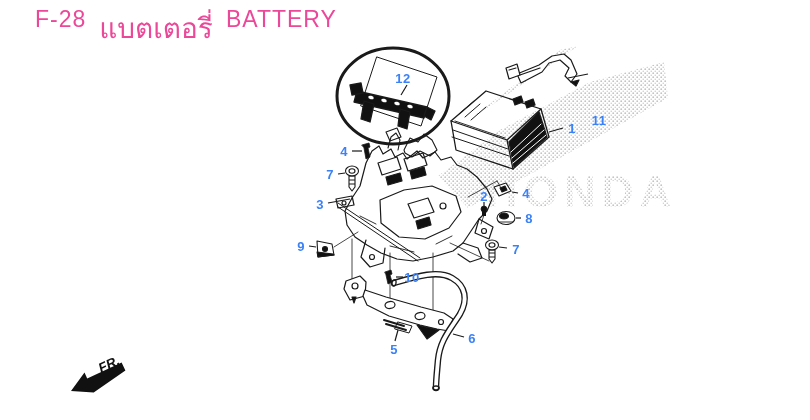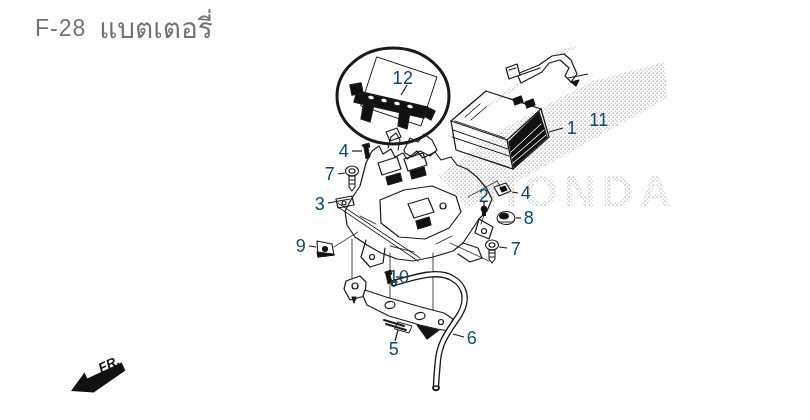--- a/index.html
+++ b/index.html
@@ -1,37 +1,38 @@
 <!DOCTYPE html>
 <html><head>
 <meta charset="utf-8">
 <style>
   html,body{margin:0;padding:0;background:#ffffff}
   .stage{position:relative;width:810px;height:420px;background:#ffffff;overflow:hidden;
          font-family:"Liberation Sans", sans-serif;}
-  .title{position:absolute;left:35px;top:6px;display:flex;align-items:center;gap:13px;
-         color:#737373;font-size:23px;white-space:nowrap}
+  .title{position:absolute;left:35px;top:6px;display:flex;align-items:flex-start;gap:13px;
+         color:#ec4899;font-size:23px;white-space:nowrap}
   .title .code{letter-spacing:1px}
   .title .thai{font-size:28px}
   .title .en{letter-spacing:1px}
   svg.art{position:absolute;left:0;top:0}
   #callout-layer{position:absolute;left:0;top:0;width:810px;height:420px;pointer-events:none}
-  .callout{position:absolute;transform:translate(-50%,-50%);font-weight:normal;font-size:18px;
-           color:#0c4a6e;line-height:1;letter-spacing:.5px}
+  .callout{position:absolute;transform:translate(-50%,-50%);font-weight:bold;font-size:13px;
+           color:#3b82f6;line-height:1;letter-spacing:.5px}
   .wmtext{font-family:"Liberation Sans",sans-serif;font-weight:bold;font-size:44px;letter-spacing:6px}
   .frtext{font-family:"Liberation Sans",sans-serif;font-weight:bold;font-style:italic;font-size:13.5px}
 </style>
 </head>
 <body>
 
 <div class="stage">
 
   <div class="title">
     <span class="code">F-28</span>
     <span class="thai">แบตเตอรี่</span>
+    <span class="en">BATTERY</span>
   </div>
 
   <svg class="art" width="810" height="420" viewBox="0 0 810 420">
     <defs>
       <pattern id="dots" width="4" height="4" patternUnits="userSpaceOnUse">
         <circle cx="1.2" cy="1.2" r="0.9" fill="#b4b4b4"></circle>
         <circle cx="3.2" cy="3.2" r="0.7" fill="#b4b4b4"></circle>
       </pattern>
     </defs>
 
@@ -199,18 +200,18 @@
       <div class="callout" style="left: 484px; top: 196px;">2</div>
       <div class="callout" style="left: 320px; top: 204px;">3</div>
       <div class="callout" style="left: 344px; top: 151px;">4</div>
       <div class="callout" style="left: 526px; top: 193px;">4</div>
       <div class="callout" style="left: 394px; top: 349px;">5</div>
       <div class="callout" style="left: 472px; top: 338px;">6</div>
       <div class="callout" style="left: 330px; top: 174px;">7</div>
       <div class="callout" style="left: 516px; top: 249px;">7</div>
       <div class="callout" style="left: 529px; top: 218px;">8</div>
       <div class="callout" style="left: 301px; top: 246px;">9</div>
-      <div class="callout" style="left: 399px; top: 277px;">10</div>
+      <div class="callout" style="left: 412px; top: 277px;">10</div>
       <div class="callout" style="left: 599px; top: 73px; margin-top: 47px;">11</div>
       <div class="callout" style="left: 403px; top: 78px;">12</div>
     </div>
 
 </div>
 
 </body></html>

